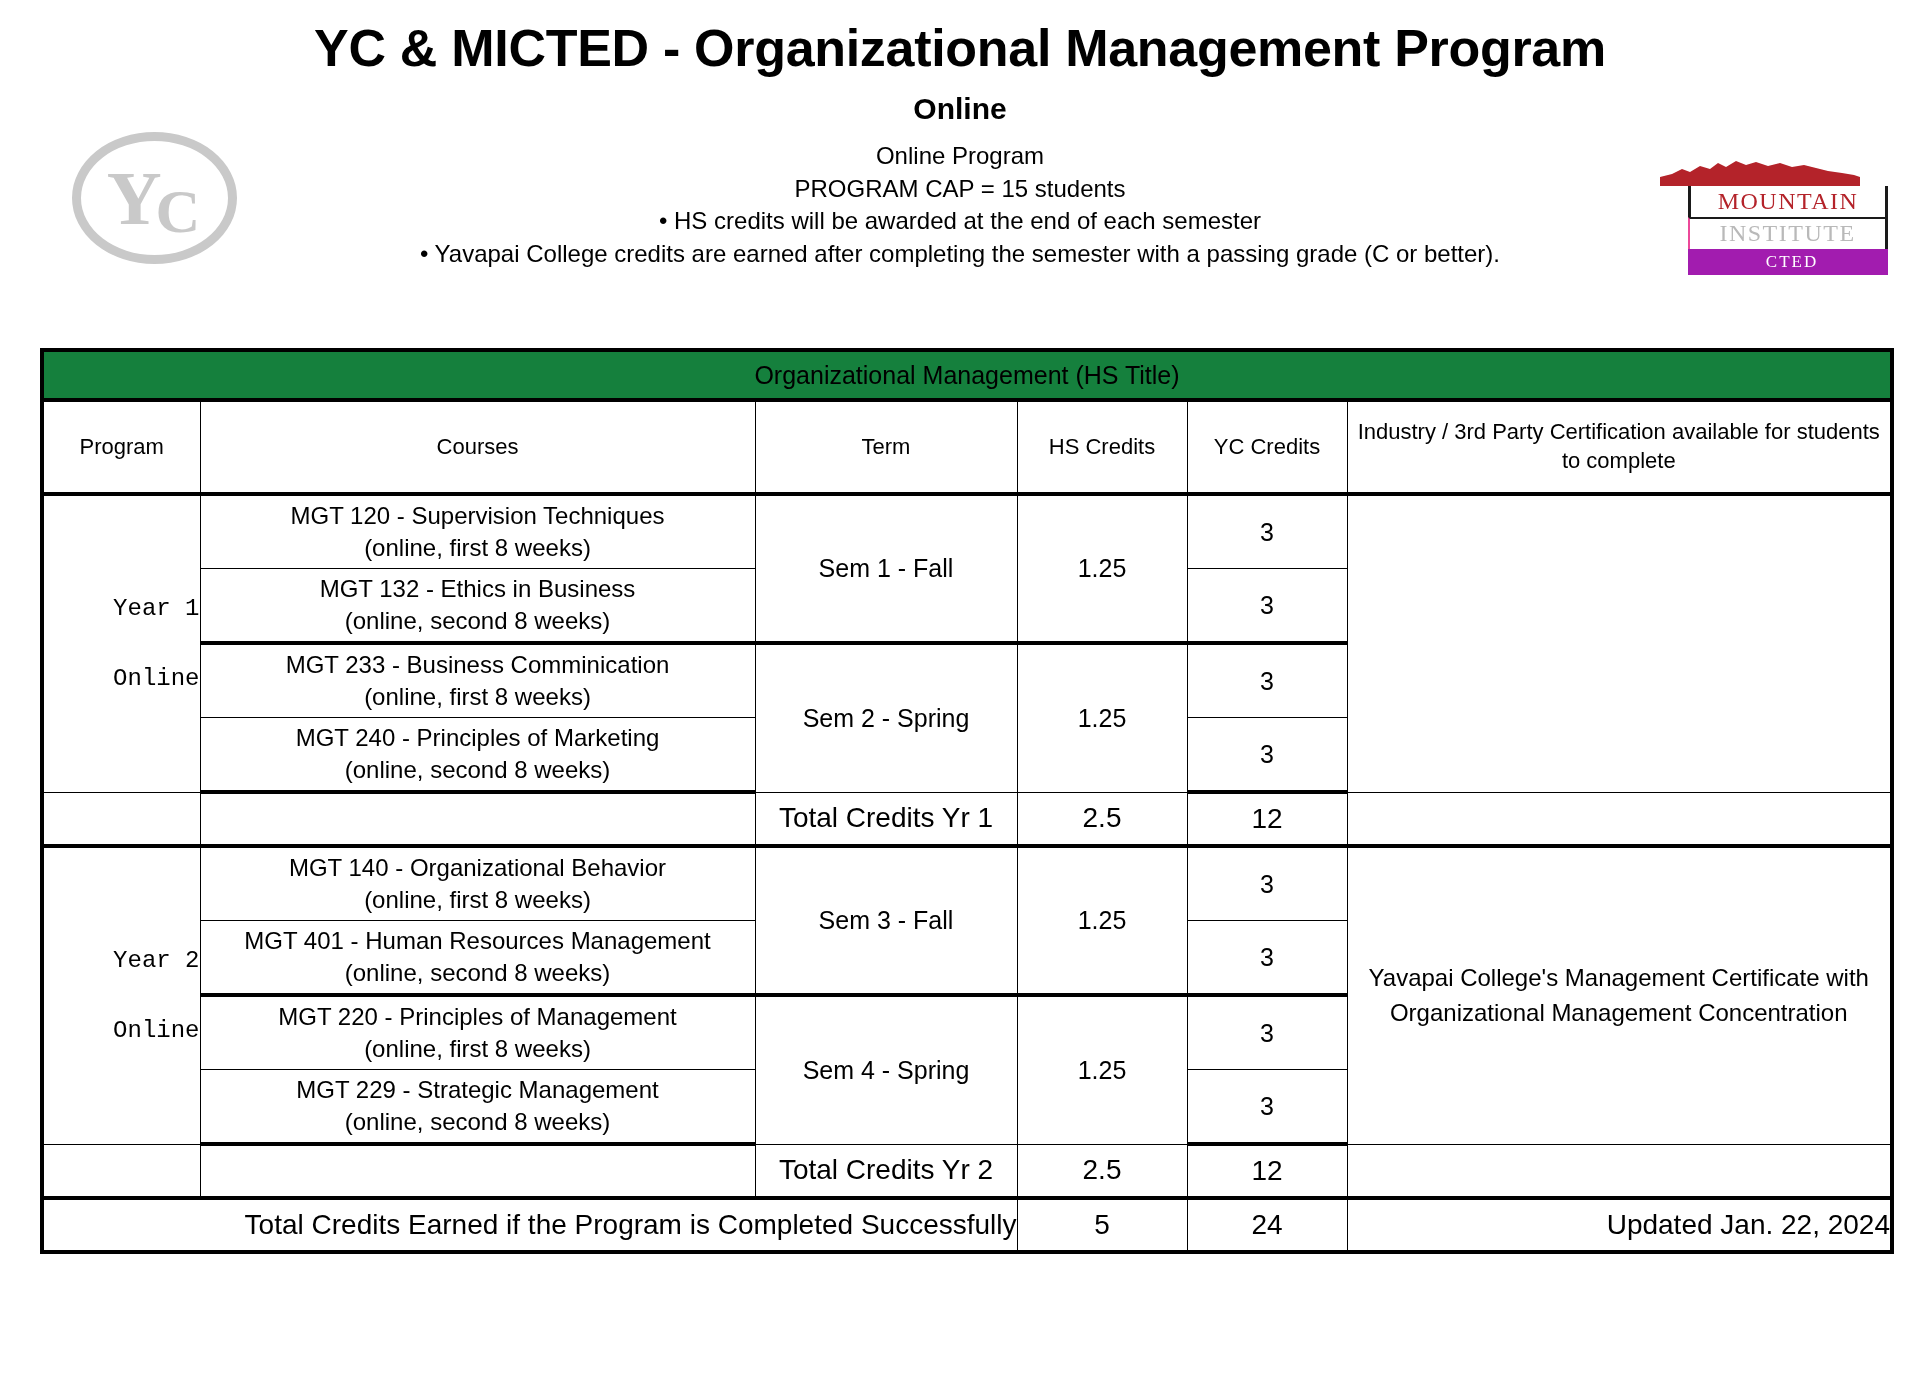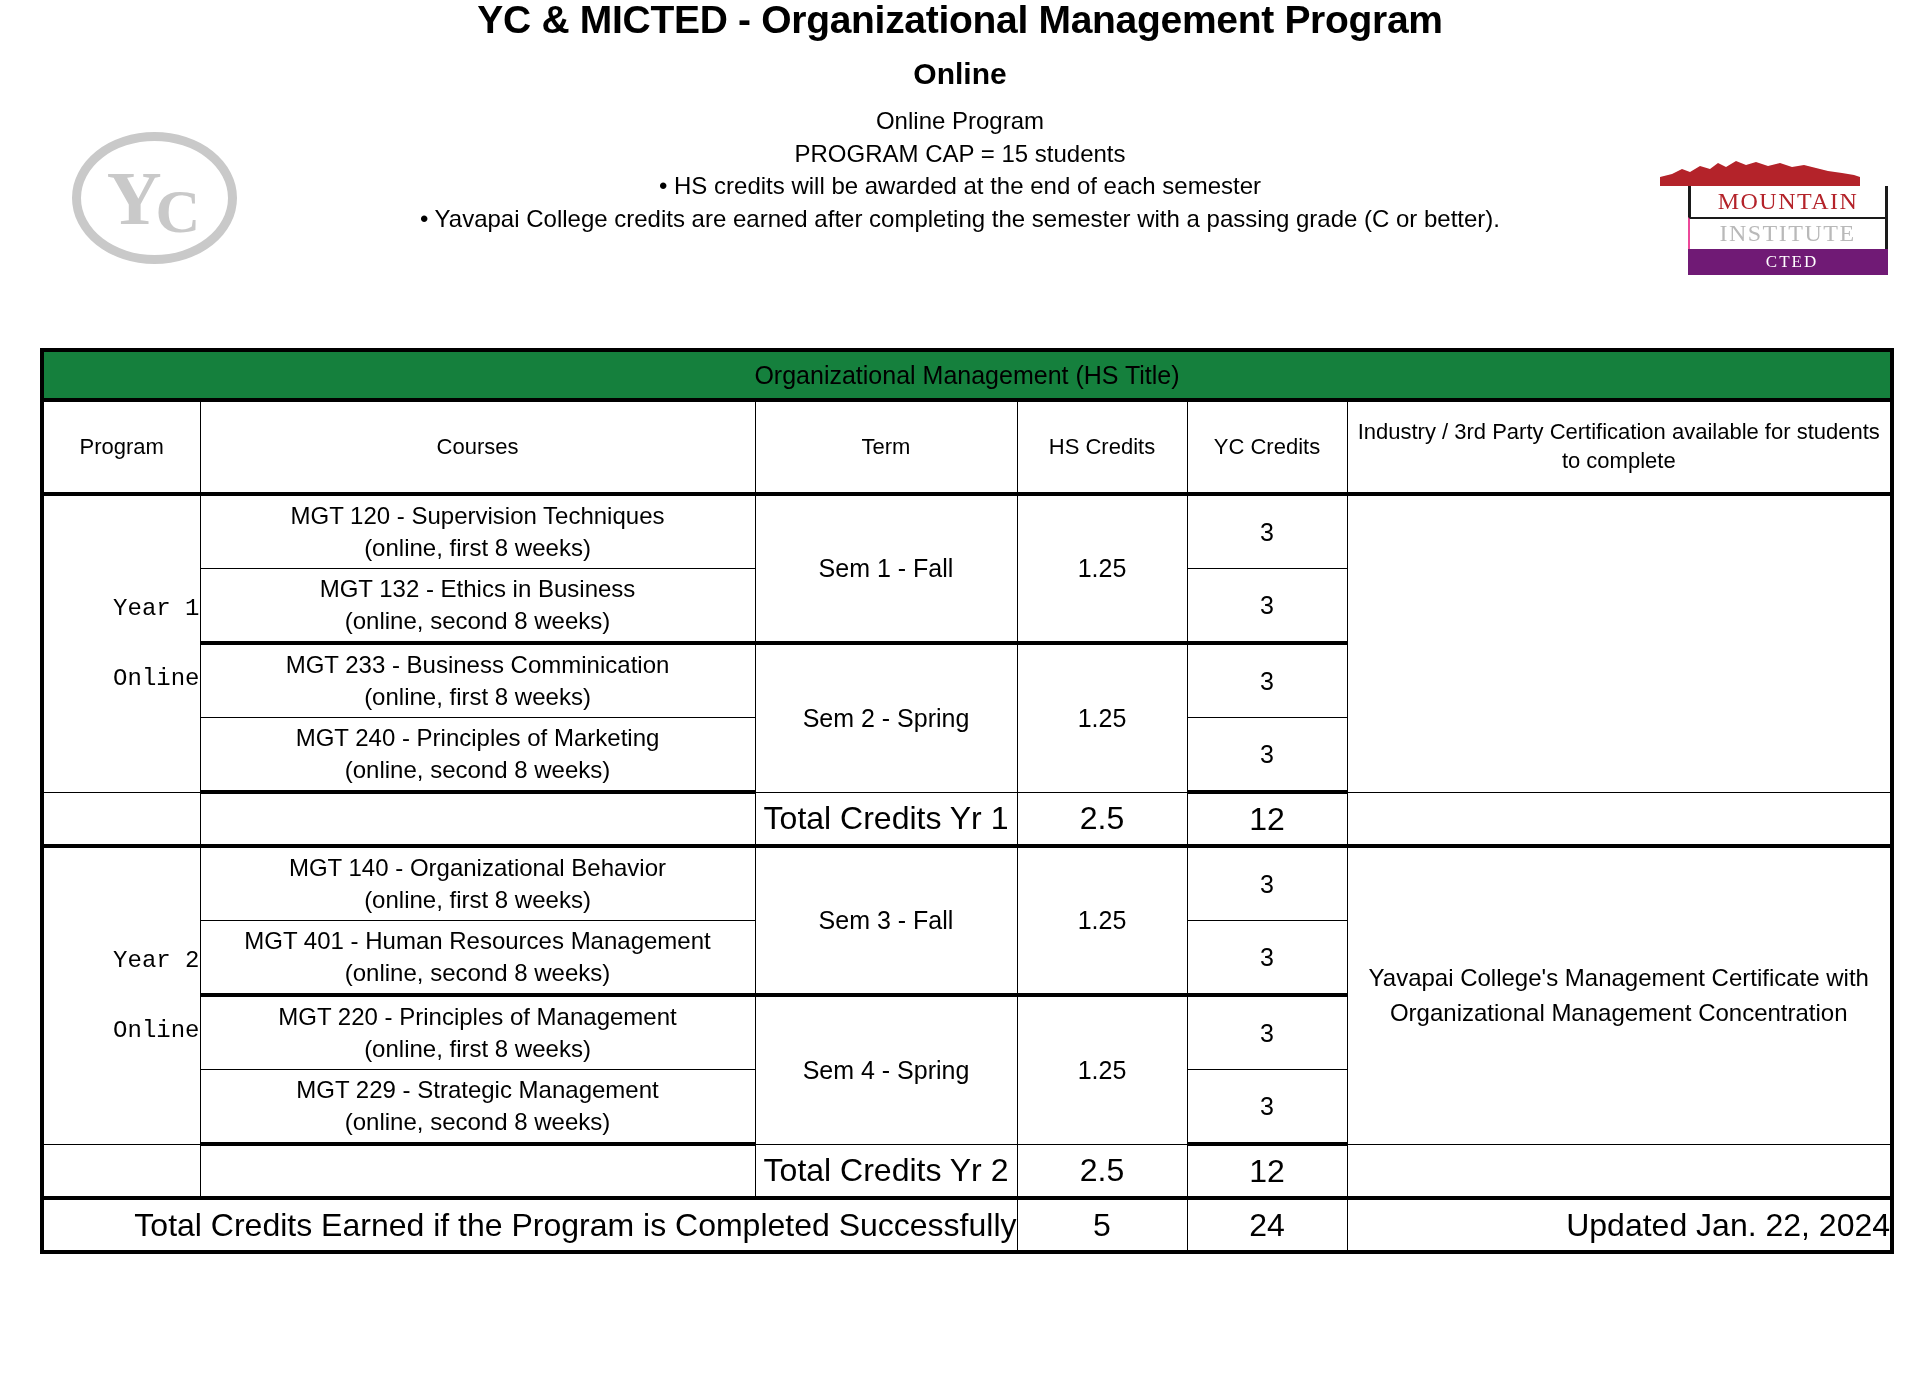--- a/index.html
+++ b/index.html
@@ -22,23 +22,24 @@
     background: #ffffff;
   }
 
   
   .header {
     position: relative;
     height: 340px;
   }
   .title {
     text-align: center;
-    font-size: 39px;
+    font-size: 52px;
     font-weight: bold;
     letter-spacing: -0.3px;
+    padding-top: 22px;
     line-height: 1.0;
   }
   .subtitle {
     text-align: center;
     font-size: 30px;
     font-weight: bold;
     margin-top: 20px;
     line-height: 1.0;
   }
   .headline-lines {
@@ -117,21 +118,21 @@
   .mi-band-2 {
     background: #ffffff;
     color: #b9b9b9;
     font-size: 24px;
     padding: 2px 0 4px 0;
     border-left: 2px solid #ec4899;
     border-right: 3px solid #1a1a1a;
     border-top: 2px solid #1a1a1a;
   }
   .mi-band-3 {
-    background: #701a75;
+    background: #a21caf;
     color: #ffffff;
     font-size: 17px;
     padding: 4px 0 5px 8px;
     letter-spacing: 2px;
   }
 
   
   .table-wrap {
     position: absolute;
     left: 40px;
@@ -192,21 +193,21 @@
     font-size: 24px;
     line-height: 1.45;
     padding: 0 14px;
   }
   .cell-yc {
     text-align: center;
     font-size: 25px;
     height: 72px;
   }
   .row-total td {
-    font-size: 32px;
+    font-size: 28px;
     font-weight: bold;
     text-align: center;
     height: 50px;
   }
   .total-label { text-align: center !important; }
   .grand-label { text-align: right !important; padding-right: 8px; }
   .grand-date  { text-align: right !important; padding-right: 14px; }
   .empty-cell { }
 </style>
 </head>

